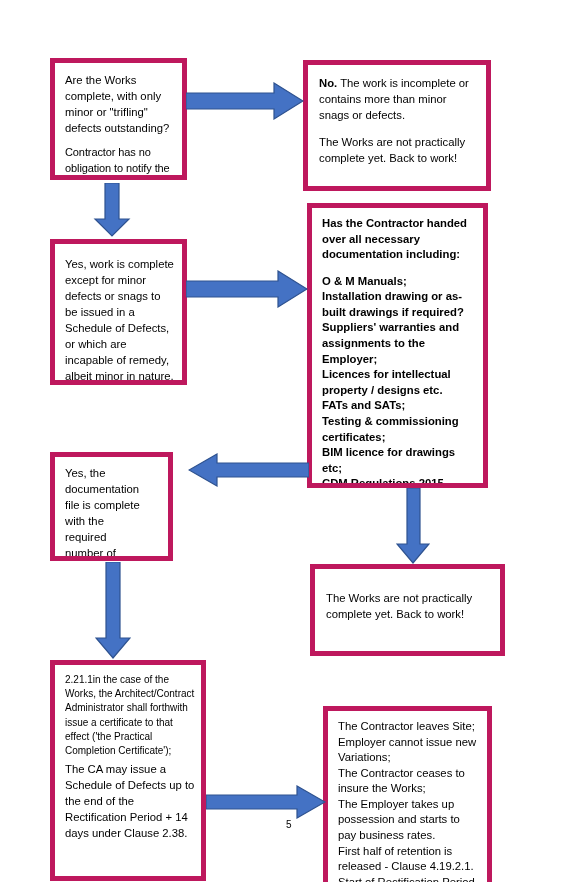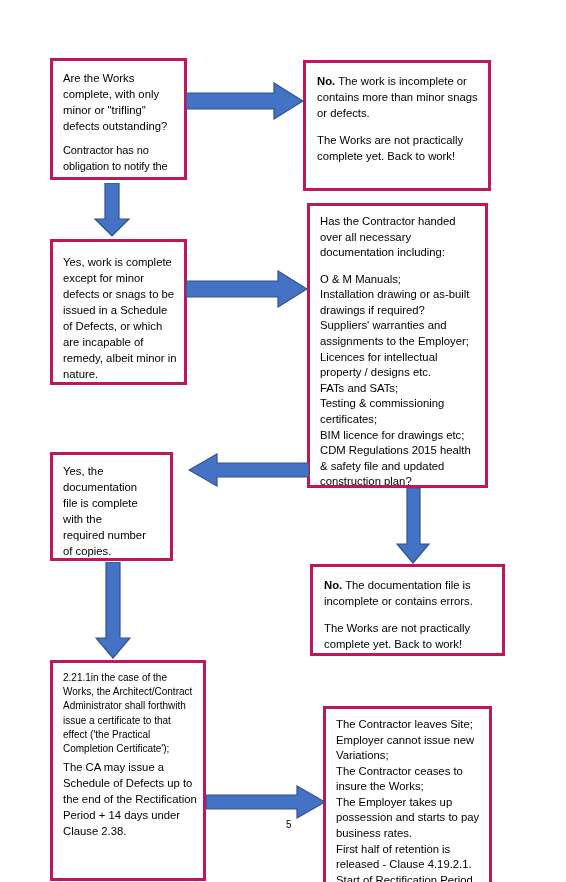--- a/index.html
+++ b/index.html
@@ -12,21 +12,21 @@
     width: 566px;
     height: 882px;
     background: #ffffff;
     font-family: "Liberation Sans", sans-serif;
     overflow: hidden;
   }
   .box {
     position: absolute;
     box-sizing: border-box;
     background: #ffffff;
-    border: 3px solid #be185d;
+    border: 5px solid #be185d;
     color: #000000;
     overflow: hidden;
   }
   .box .body {
     font-size: 11.3px;
     line-height: 1.42;
     white-space: pre-line;
   }
   .box .body.tight {
     line-height: 1.38;
@@ -57,20 +57,21 @@
     left: 303px; top: 60px; width: 188px; height: 131px;
     padding: 10px 10px 6px 11px;
   }
   #box-yes-complete {
     left: 50px; top: 239px; width: 137px; height: 146px;
     padding: 12px 6px 6px 10px;
   }
   #box-documentation-question {
     left: 307px; top: 203px; width: 181px; height: 285px;
     padding: 8px 6px 6px 10px;
+    font-weight: bold;
   }
   #box-yes-docs {
     left: 50px; top: 452px; width: 123px; height: 109px;
     padding: 8px 24px 6px 10px;
   }
   #box-no-docs {
     left: 310px; top: 564px; width: 195px; height: 92px;
     padding: 10px 10px 6px 11px;
   }
   #box-practical-completion {
@@ -130,21 +131,20 @@
 Testing &amp; commissioning certificates;
 BIM licence for drawings etc;
 CDM Regulations 2015 health &amp; safety file and updated construction plan?</div>
   </div>
 
   <div class="box" id="box-yes-docs">
     <div class="body">Yes, the documentation file is complete with the required number of copies.</div>
   </div>
 
   <div class="box" id="box-no-docs">
-    <div class="body"><span class="lead">No.</span><span> The documentation file is incomplete or contains errors.</span></div>
     <div class="body" style="margin-top:11px;">The Works are not practically complete yet. Back to work!</div>
   </div>
 
   <div class="box" id="box-practical-completion">
     <div class="ital">2.21.1in the case of the Works, the Architect/Contract Administrator shall forthwith issue a certificate to that effect ('the Practical Completion Certificate');</div>
     <div class="body" style="margin-top:3px;">The CA may issue a Schedule of Defects up to the end of the Rectification Period + 14 days under Clause 2.38.</div>
   </div>
 
   <div class="box" id="box-consequences">
     <div class="body tight">The Contractor leaves Site;

